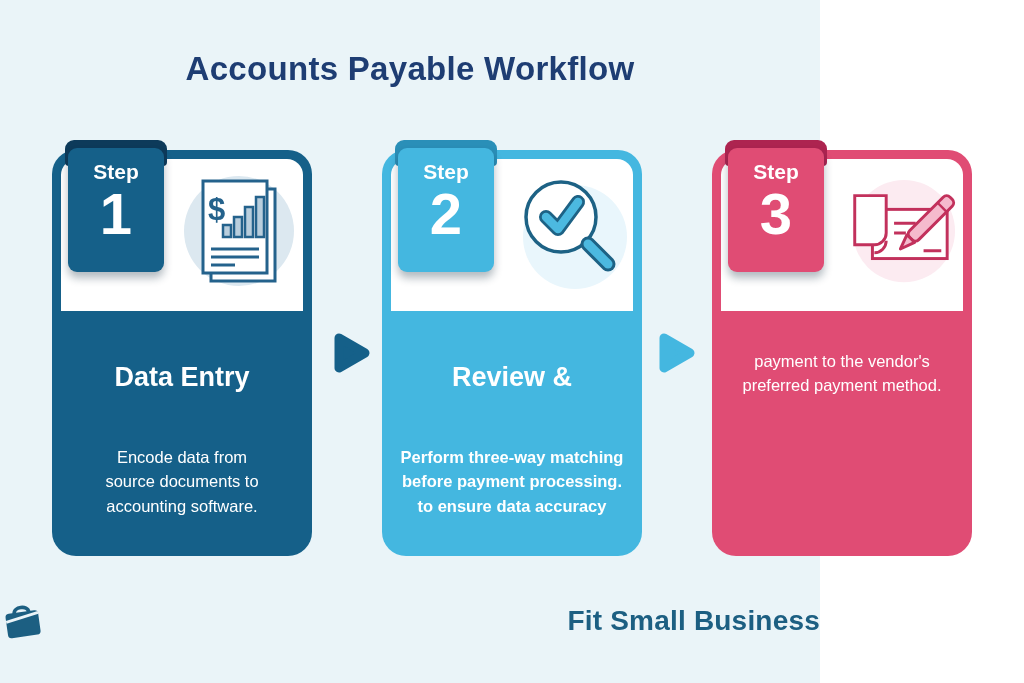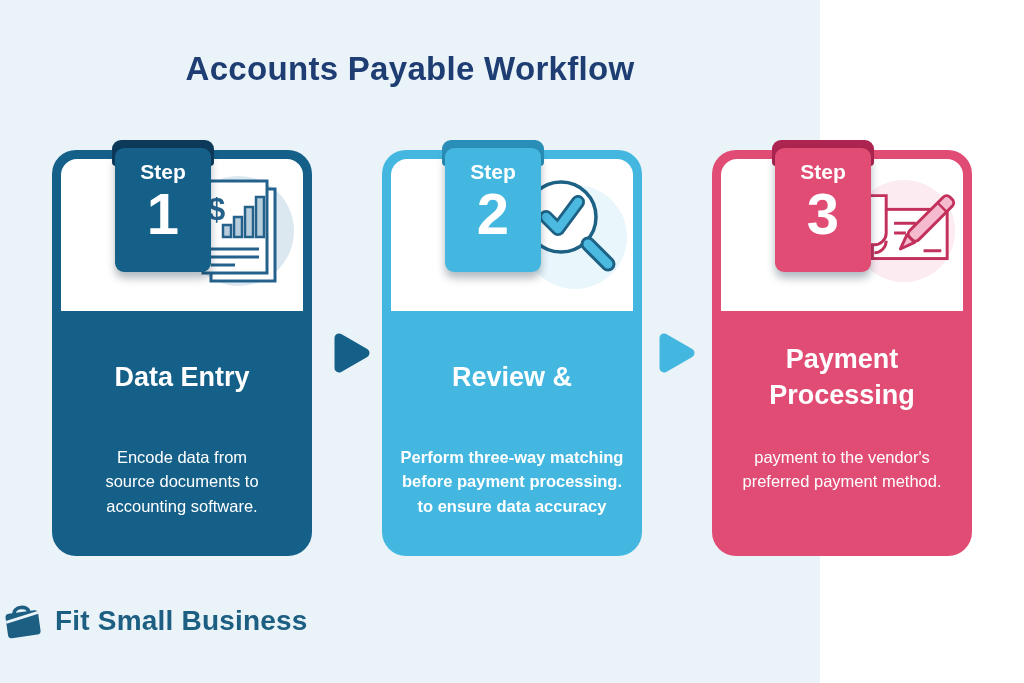--- a/index.html
+++ b/index.html
@@ -23,21 +23,21 @@
     position:absolute; top:10px; left:0; right:0; bottom:0;
     background:var(--c); border-radius:24px;
   }
   .icon-zone {
     position:absolute; top:9px; left:9px; right:9px; height:152px;
     background:#ffffff; border-radius:16px 16px 0 0; overflow:hidden;
   }
   .icon-art { position:absolute; left:118px; top:6px; width:118px; height:134px; }
 
   
-  .tab { position:absolute; left:16px; top:0; width:96px; height:132px; z-index:3;margin-left:47px; }
+  .tab { position:absolute; left:16px; top:0; width:96px; height:132px; z-index:3; }
   .tab-fold {
     position:absolute; top:0; left:-3px; right:-3px; height:26px;
     background:var(--fold); border-radius:9px 9px 4px 4px;
   }
   .tab-main {
     position:absolute; top:8px; left:0; right:0; bottom:0;
     background:var(--c); border-radius:9px;
     box-shadow:0 6px 9px rgba(15,40,60,.32);
     display:flex; flex-direction:column; align-items:center; color:#fff;
   }
@@ -63,21 +63,21 @@
   .card-3 .card-desc { max-width:200px; }
 
   
   .flow-arrow { position:absolute; top:329px; width:44px; height:48px; }
   .flow-arrow-1 { left:330px; }
   .flow-arrow-2 { left:655px; }
 
   
   .footer-logo {
     position:absolute; top:596px; left:0; right:0; height:50px;
-    display:flex; align-items:center; justify-content:flex-start; gap:9px;
+    display:flex; align-items:center; justify-content:space-between; gap:9px;
   }
   .footer-logo-text { font-size:28px; font-weight:700; letter-spacing:.2px; }
   svg text { font-family:"Liberation Sans", sans-serif; }
 </style>
 </head>
 <body>
 
 <div class="stage" style="background: rgb(234, 244, 248);">
 
   <h1 class="page-title" style="color: rgb(30, 61, 115);">Accounts Payable Workflow</h1>
@@ -172,24 +172,20 @@
           <line x1="56" y1="68" x2="68" y2="68" stroke="var(--line)" stroke-width="3"></line>
           <line x1="86" y1="86" x2="104" y2="86" stroke="var(--line)" stroke-width="3"></line>
           <g transform="rotate(45 84 62)">
             <rect x="78" y="20" width="13" height="58" rx="5" fill="var(--fill)" stroke="var(--line)" stroke-width="3"></rect>
             <path d="M79 78 L84.5 93 L90 78 Z" fill="var(--fill)" stroke="var(--line)" stroke-width="3" stroke-linejoin="round"></path>
             <line x1="78" y1="33" x2="91" y2="33" stroke="var(--line)" stroke-width="2.5"></line>
           </g>
         </svg>
       </div>
       <div class="text-zone">
-        <div class="card-title">
-          <span>Payment</span>
-          <span>Processing</span>
-        </div>
         <div class="card-desc">
           <span>payment to the vendor's</span>
           <span>preferred payment method.</span>
         </div>
       </div>
     </div>
     <div class="tab">
       <div class="tab-fold"></div>
       <div class="tab-main">
         <div class="tab-label">Step</div>

